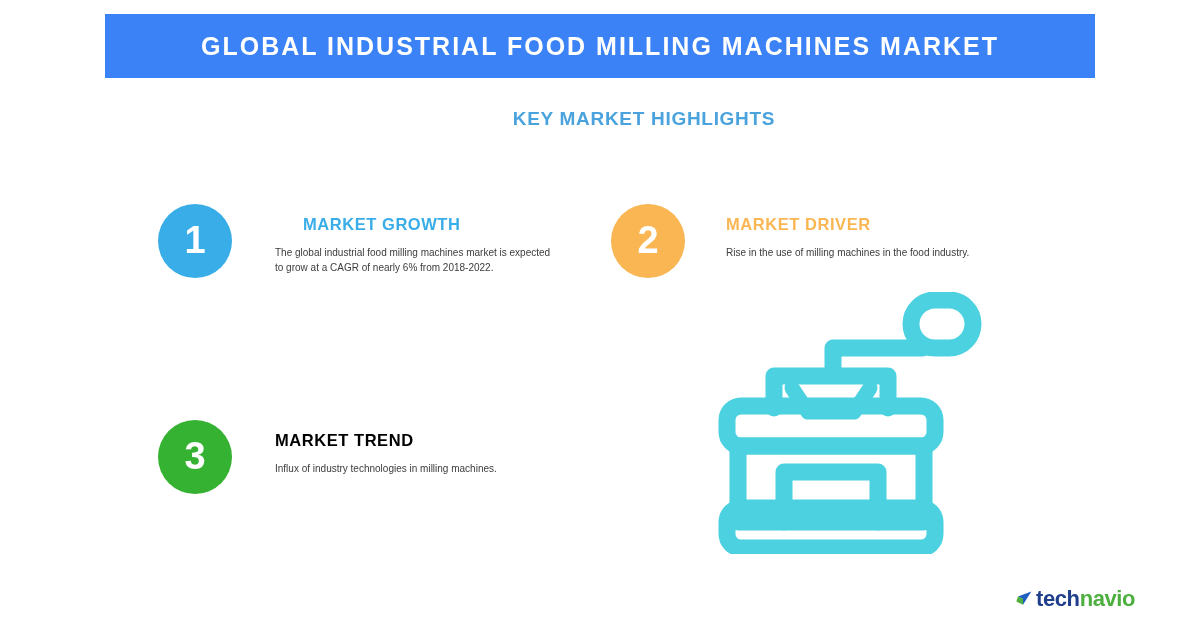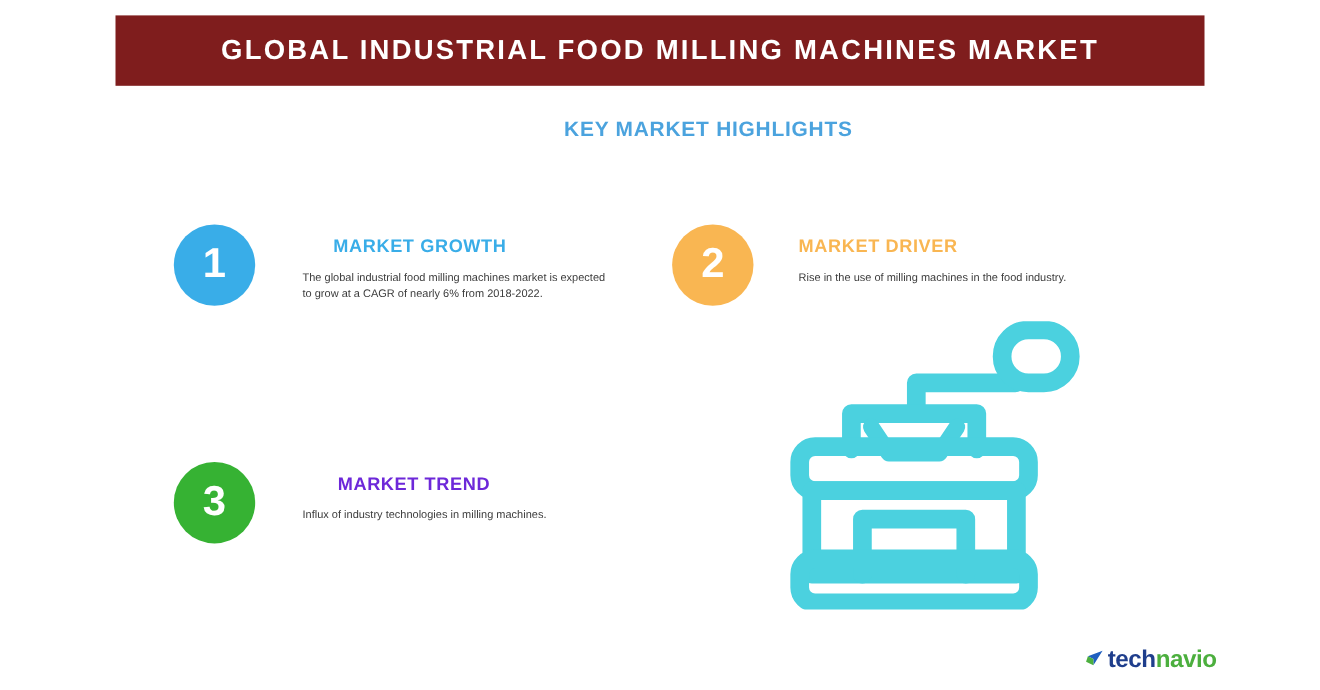--- a/index.html
+++ b/index.html
@@ -109,21 +109,21 @@
     position: absolute;
     left: 712px;
     top: 292px;
     width: 280px;
     height: 262px;
   }
 
   
   .logo {
     position: absolute;
-    left: 984px;
+    left: 1013px;
     top: 586px;
     display: flex;
     align-items: center;
     height: 26px;
   }
   .logo-mark {
     width: 20px;
     height: 20px;
     margin-right: 3px;
     display: block;
@@ -136,21 +136,21 @@
     white-space: nowrap;
   }
   .logo-tech { color: #1F3E8C; }
   .logo-navio { color: #4CAF3E; }
 </style>
 </head>
 <body>
 
 <div id="canvas" style="background: rgb(255, 255, 255);">
 
-  <div class="header-banner" style="background: #7f1d1d;">
+  <div class="header-banner" style="background: #3b82f6;">
     <div class="header-title" style="color: rgb(255, 255, 255);">GLOBAL INDUSTRIAL FOOD MILLING MACHINES MARKET</div>
   </div>
 
   <div class="subtitle" style="color: rgb(75, 163, 222);">KEY MARKET HIGHLIGHTS</div>
 
   <div class="highlight" id="item-1">
     <div class="hl-circle" style="background: rgb(57, 173, 232);">
       <span>1</span>
     </div>
     <div class="hl-body">
@@ -167,21 +167,21 @@
       <div class="hl-heading" style="color: rgb(249, 182, 82);">MARKET DRIVER</div>
       <p class="hl-text">Rise in the use of milling machines in the food industry.</p>
     </div>
   </div>
 
   <div class="highlight" id="item-3">
     <div class="hl-circle" style="background: rgb(54, 178, 51);">
       <span>3</span>
     </div>
     <div class="hl-body">
-      <div class="hl-heading" style="color: #6d28d9; margin-left: 32px;">MARKET TREND</div>
+      <div class="hl-heading" style="color: #000000;">MARKET TREND</div>
       <p class="hl-text">Influx of industry technologies in milling machines.</p>
     </div>
   </div>
 
   <div class="illustration">
     <svg viewBox="0 0 280 262" width="280" height="262" xmlns="http://www.w3.org/2000/svg">
       <g id="grinder-art" fill="none" stroke-linecap="round" stroke-linejoin="round" stroke="#4BD1DF">
 
         <path d="M121 82 L121 56 L211 56" stroke-width="17" stroke-linecap="round" stroke-linejoin="round"></path>
 

